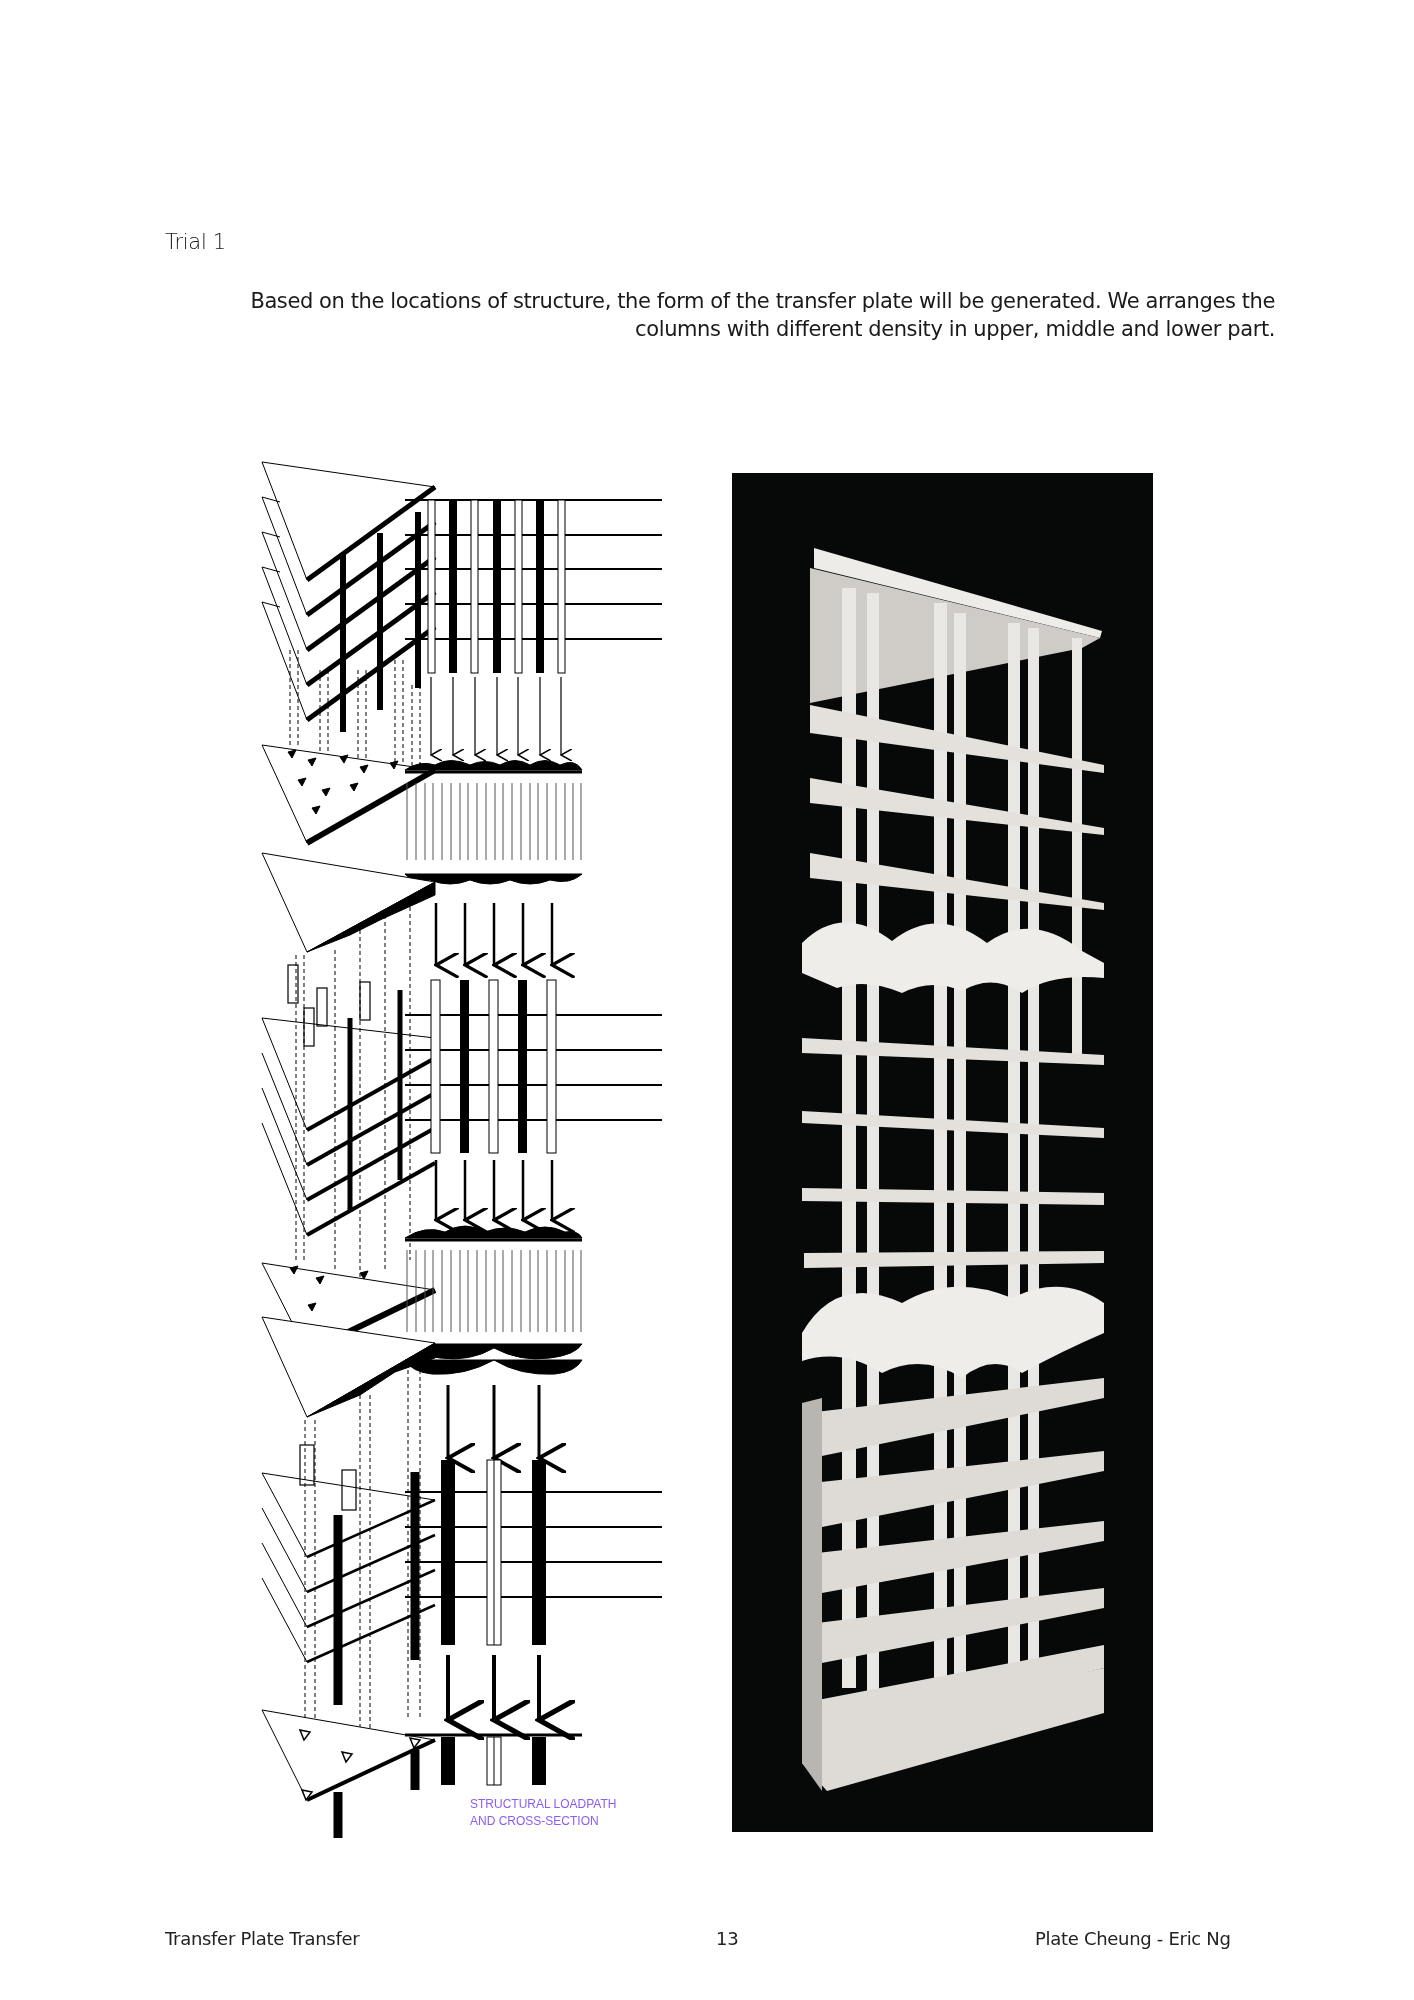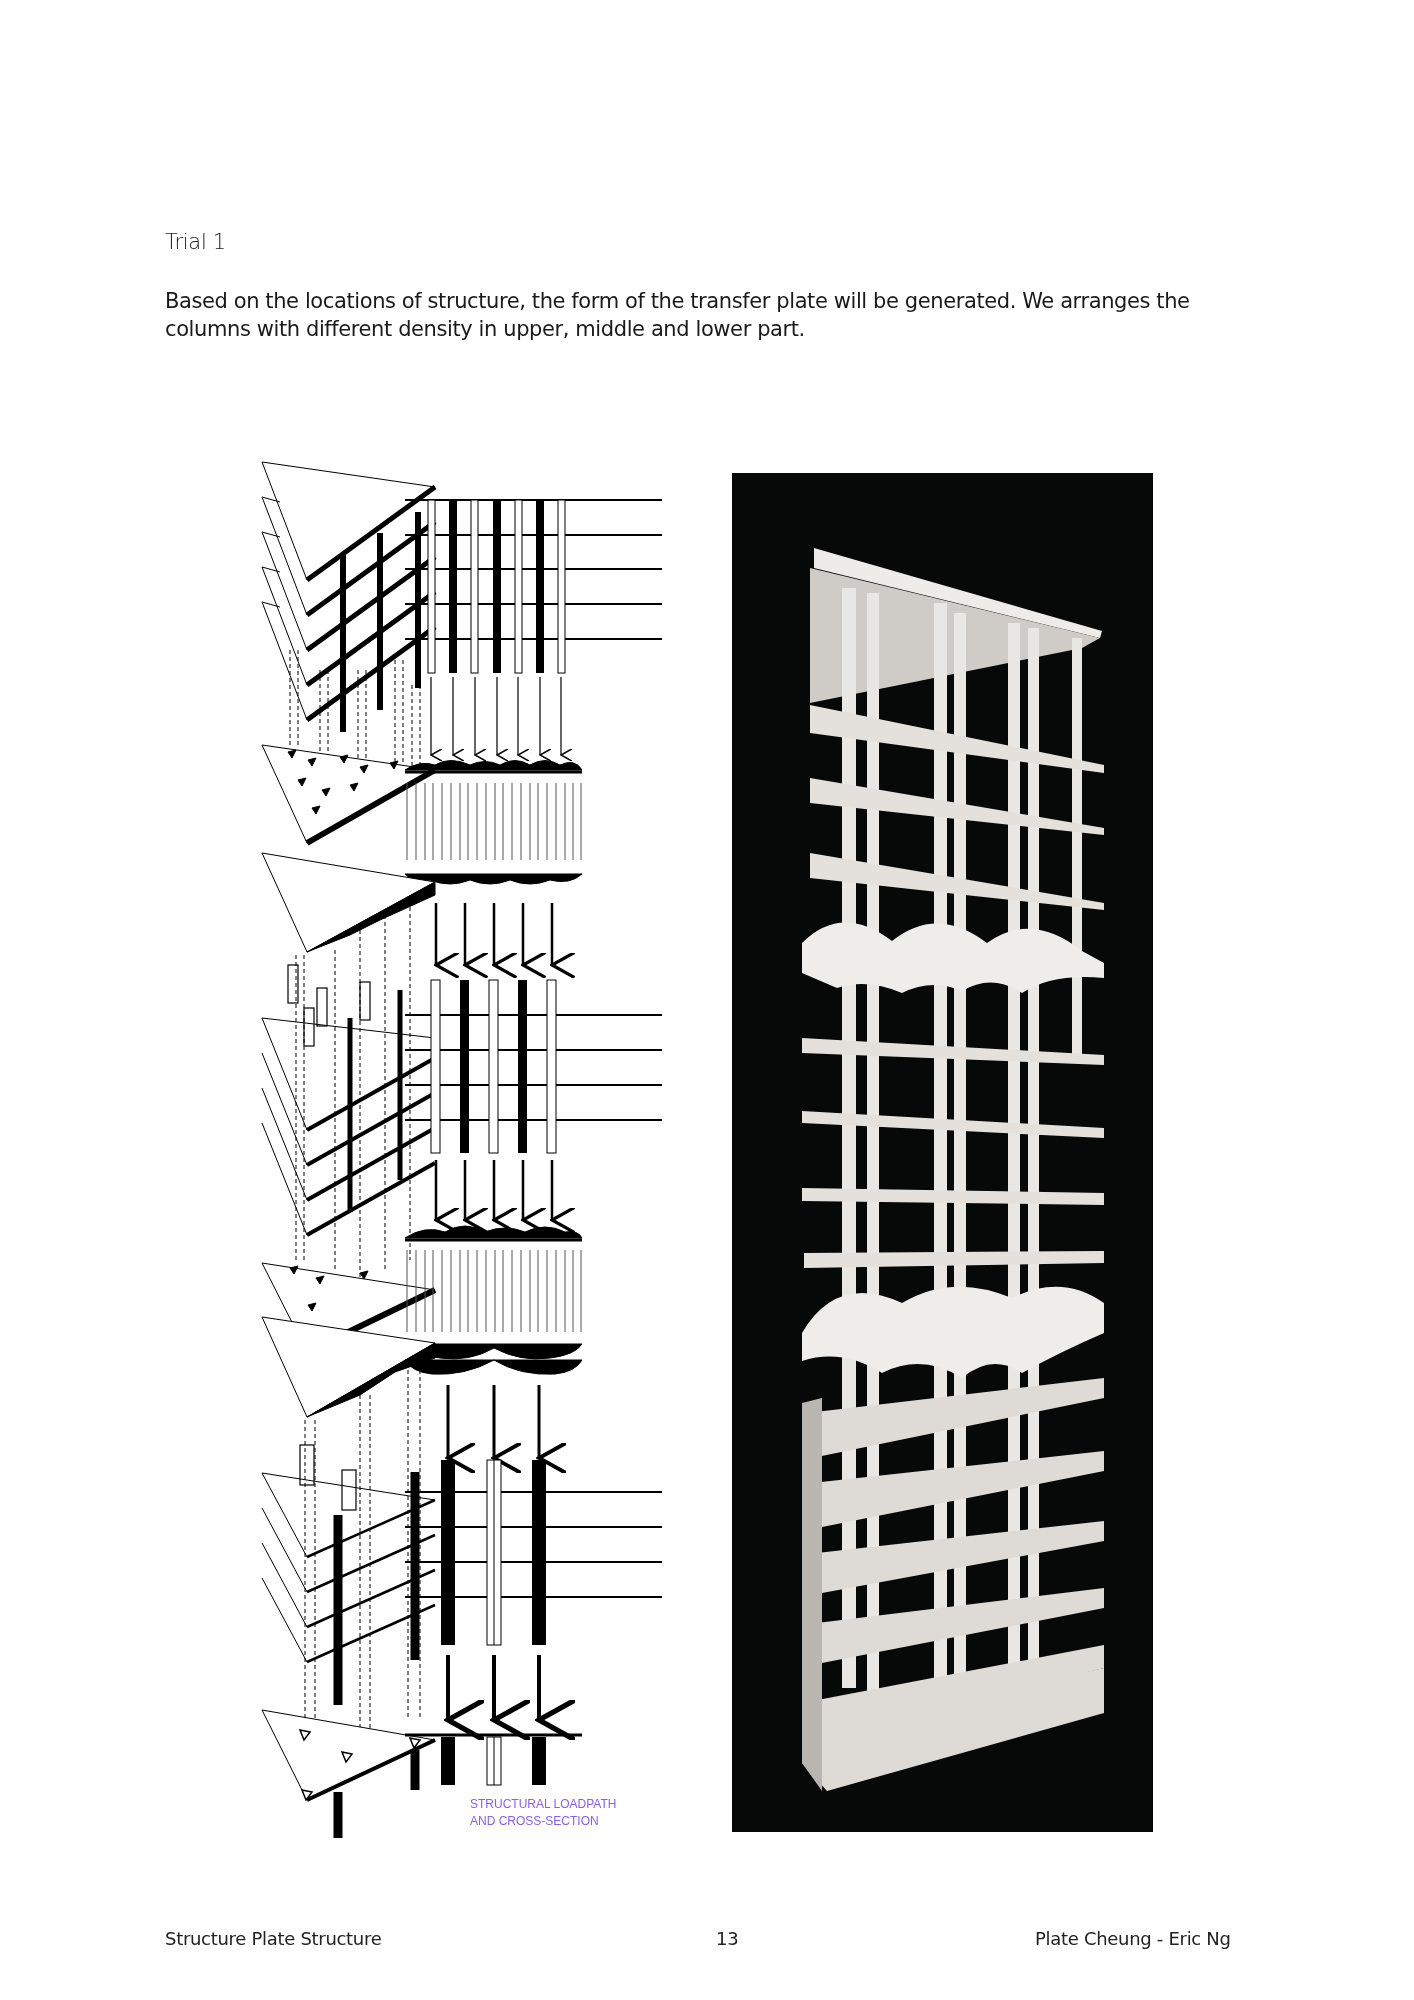--- a/index.html
+++ b/index.html
@@ -1,19 +1,19 @@
 <!DOCTYPE html>
 <html><head>
 <meta charset="utf-8">
 <style>
   html, body { margin:0; padding:0; background:#ffffff; }
   body { width:1414px; height:2000px; position:relative; overflow:hidden;
          font-family:"DejaVu Sans", sans-serif; color:#1a1a1a; }
   .heading { position:absolute; left:165px; top:230px; font-size:21px; font-weight:300; letter-spacing:-0.3px; }
-  .body-text { position:absolute; left:165px; top:287px; width:1110px; font-size:21px; line-height:28px; letter-spacing:-0.4px; }
+  .body-text { position:absolute; left:165px; top:287px; width:1110px; font-size:21px; line-height:28px; letter-spacing:-0.4px;text-align:right; }
   .figure { position:absolute; left:260px; top:460px; width:420px; height:1380px; }
   .figure svg { position:absolute; left:0; top:0; }
   .caption { position:absolute; left:470px; top:1796px; font-family:"Liberation Sans", sans-serif; font-size:12px; line-height:17px; color:#8b5cf6; }
   .photo { position:absolute; left:732px; top:473px; width:421px; height:1359px; background:#070909; overflow:hidden; }
   .photo svg { position:absolute; left:0; top:0; }
   .footer { position:absolute; top:1928px; font-size:18px; letter-spacing:-0.3px; color:#222; }
   .footer-left { left:165px; }
   .footer-center { left:716px; }
   .footer-right { left:1035px; }
 </style>
@@ -349,15 +349,15 @@
         <polygon points="85,1150 372,1115 372,1135 90,1190"></polygon>
         <polygon points="70,1230 372,1172 372,1195 80,1268"></polygon>
         <polygon points="70,1260 372,1195 372,1240 95,1318 70,1290"></polygon>
       </g>
 
       <polygon points="70,930 90,925 90,1318 70,1290" fill="#b9b5b1"></polygon>
     </g>
   </svg>
 </div>
 
-<div class="footer footer-left">Structure Plate Structure</div>
+<div class="footer footer-left">Transfer Plate Transfer</div>
 <div class="footer footer-center">13</div>
 <div class="footer footer-right">Plate Cheung  - Eric Ng</div>
 
 </body></html>

